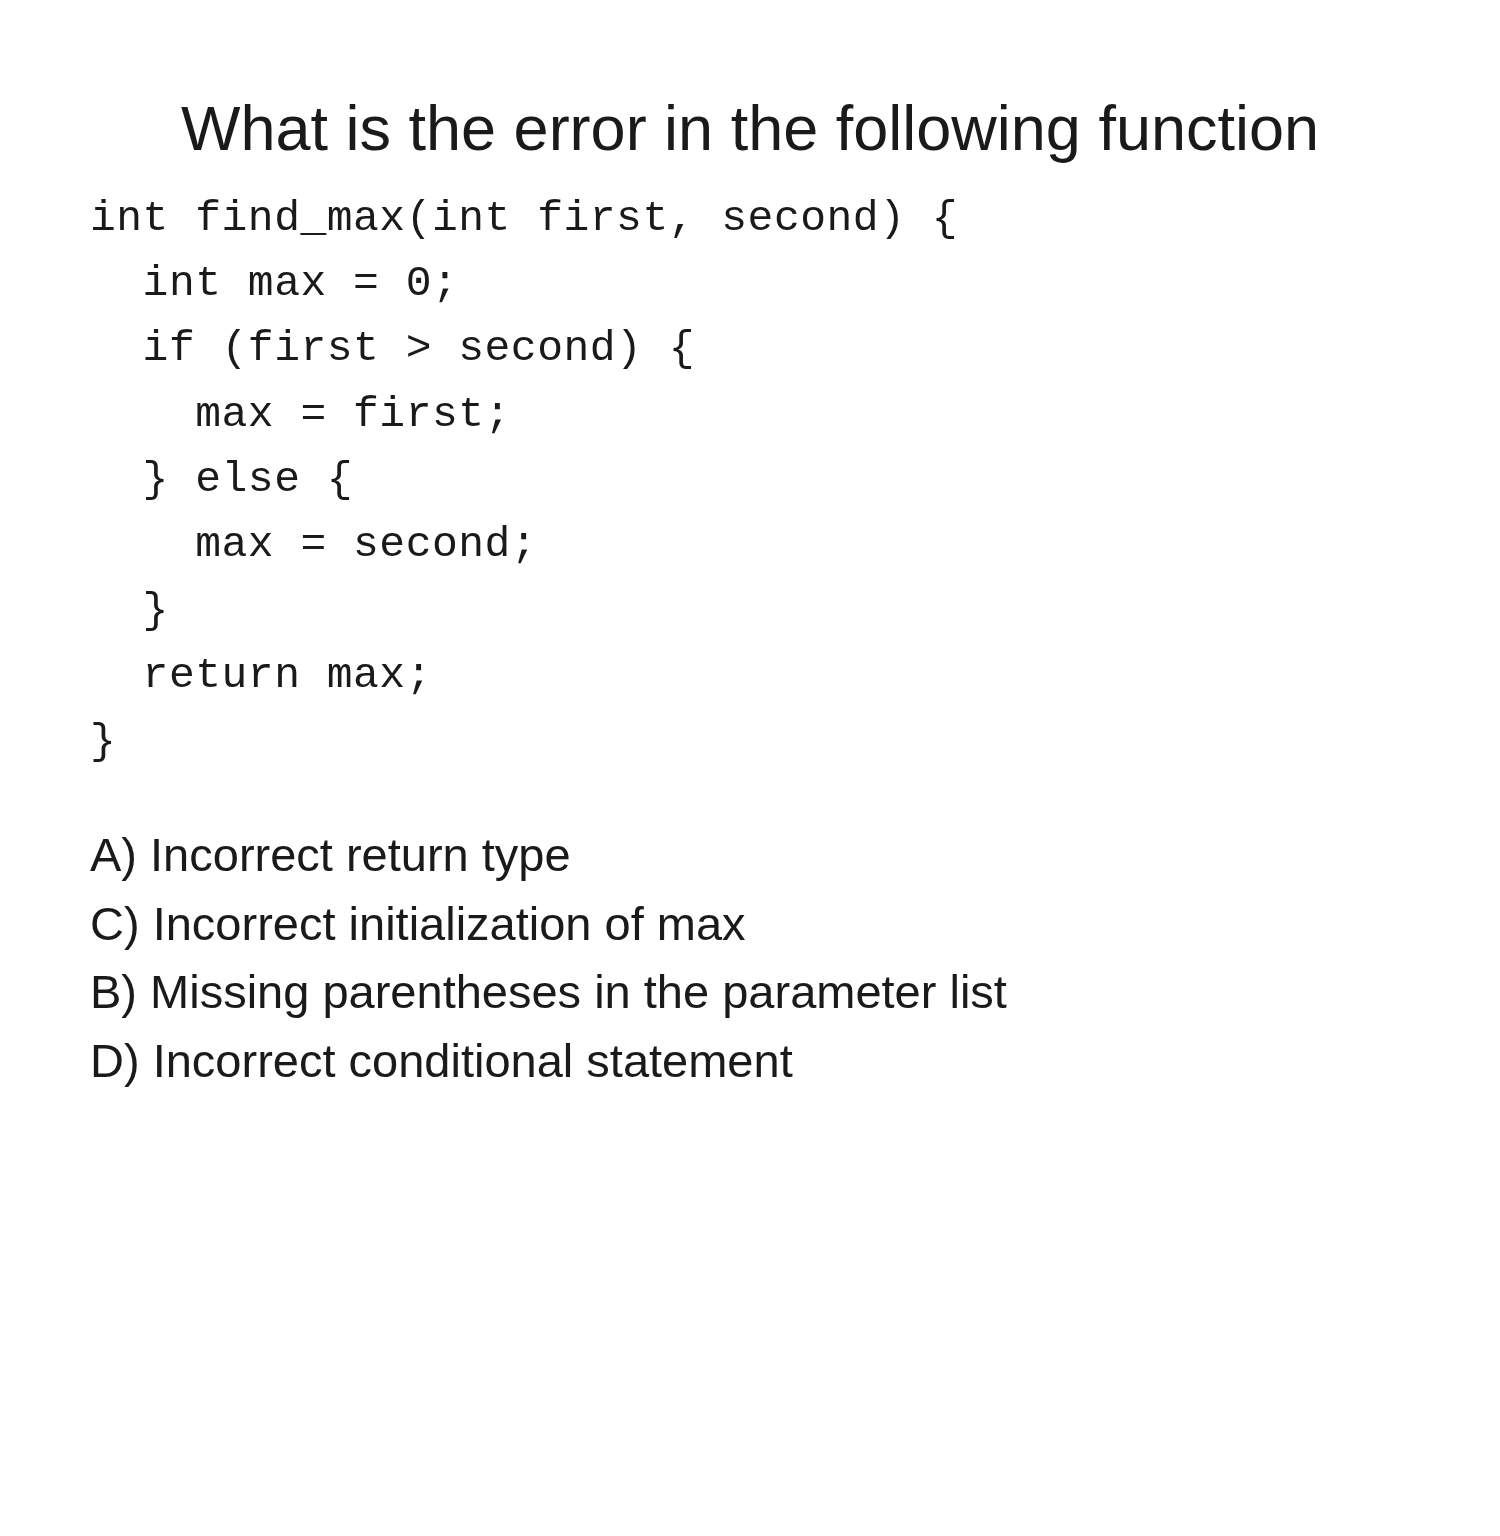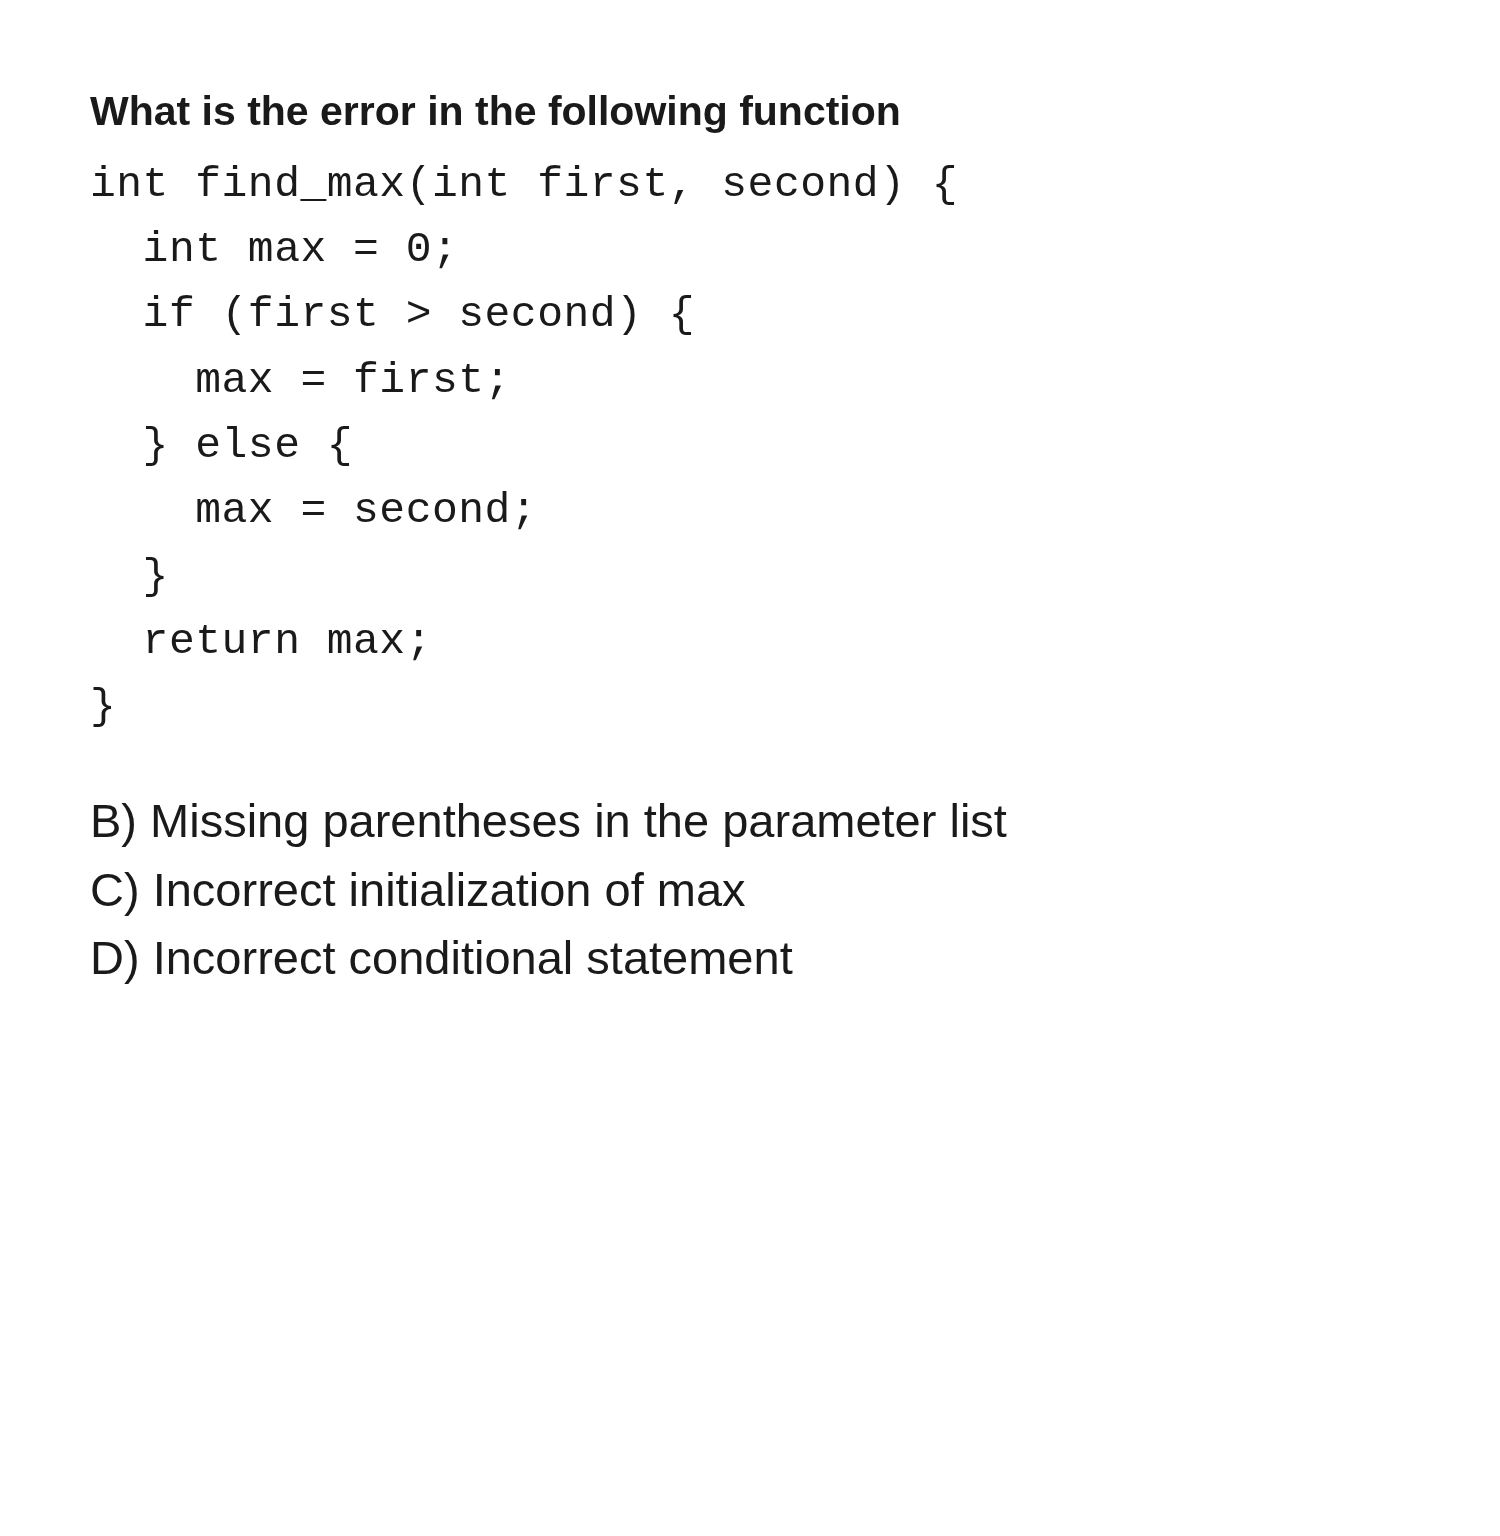--- a/index.html
+++ b/index.html
@@ -10,24 +10,25 @@
     body {
       background: #ffffff;
       font-family: -apple-system, BlinkMacSystemFont, "Segoe UI", Helvetica, Arial, sans-serif;
       width: 1500px;
       height: 1536px;
       padding: 80px 90px;
       color: #1a1a1a;
       overflow: hidden;
     }
     .question-text {
-      font-size: 41px;
+      font-size: 63px;
       line-height: 1.55;
-      font-weight: 700;
+      font-weight: 400;
       margin-bottom: 8px;
+      text-align: center;
     }
     .code-block {
       font-family: "Courier New", Courier, monospace;
       font-size: 43px;
       line-height: 1.52;
       white-space: pre;
       margin-bottom: 48px;
       letter-spacing: 0.5px;
     }
     .options {
@@ -50,21 +51,24 @@
 <span>  if (first &gt; second) {</span>
 <span>    max = first;</span>
 <span>  } else {</span>
 <span>    max = second;</span>
 <span>  }</span>
 <span>  return max;</span>
 <span>}</span></div>
 
 <div class="options">
   <div class="option">
-    <span>B) Missing parentheses in the parameter list</span>
+    <span>A) Incorrect return type</span>
   </div>
   <div class="option">
     <span>C) Incorrect initialization of max</span>
+  </div>
+  <div class="option">
+    <span>B) Missing parentheses in the parameter list</span>
   </div>
   <div class="option">
     <span>D) Incorrect conditional statement</span>
   </div>
 </div>
 
 </body></html>

